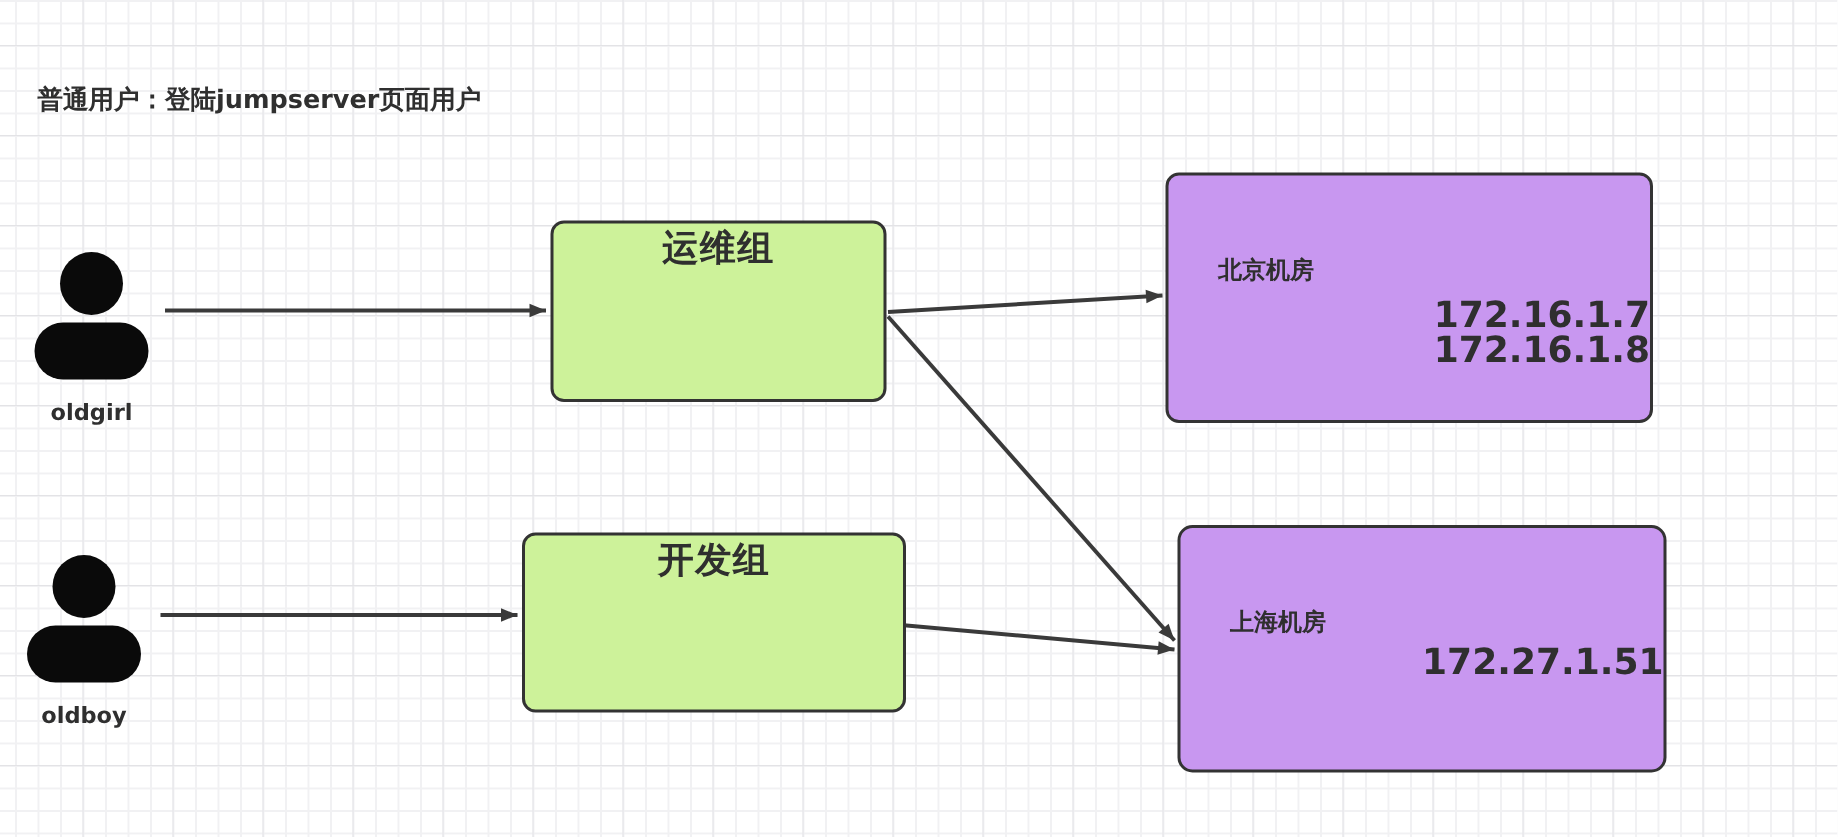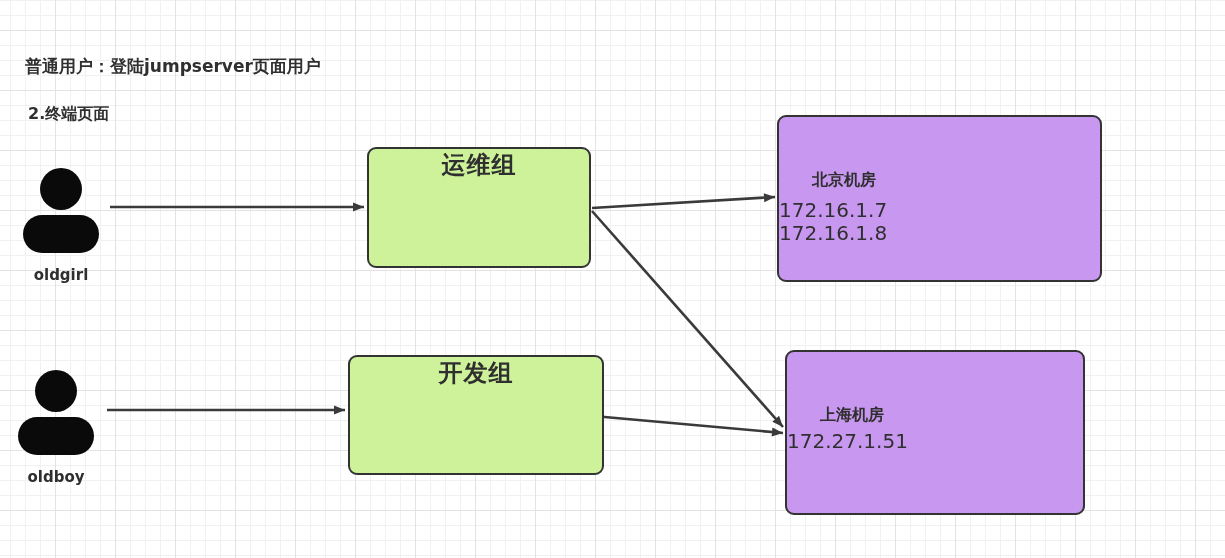--- a/index.html
+++ b/index.html
@@ -65,29 +65,29 @@
   #group-ops { left: 367px; top: 147px; width: 224px; height: 121px; }
   #group-dev { left: 348px; top: 355px; width: 256px; height: 120px; }
 
   .room-box {
     position: absolute;
     background: var(--room_fill);
     border: 2.5px solid var(--shape_border);
     border-radius: 9px;
   }
   #room-beijing  { left: 777px; top: 115px; width: 325px; height: 167px; }
-  #room-shanghai { left: 785px; top: 350px; width: 300px; height: 165px; }
+  #room-shanghai { left: 785px; top: 350px; width: 326px; height: 165px; border-radius: 10px; }
   .room-title {
     position: absolute; left: 33px; top: 21px;
     font-size: 16px; font-weight: bold; color: var(--text_color); margin-top: 32px;
   }
   .room-ips {
     position: absolute; left: 0; right: 0;
-    text-align: left;
-    font-size: 20px; font-weight: normal; color: var(--text_color);
+    text-align: right;
+    font-size: 24px; font-weight: bold; color: var(--text_color);
     line-height: 23px;
   }
   #room-beijing  .room-ips { top: 82px; }
   #room-shanghai .room-ips { top: 78px; }
 
   svg.edges {
     position: absolute; left: 0; top: 0;
     width: 1225px; height: 558px;
     pointer-events: none;
   }
@@ -110,21 +110,20 @@
     </defs>
     <line x1="110" y1="207" x2="364" y2="207" marker-end="url(#arrowhead)"></line>
     <line x1="107" y1="410" x2="345" y2="410" marker-end="url(#arrowhead)"></line>
     <line x1="592" y1="208" x2="775" y2="197" marker-end="url(#arrowhead)"></line>
     <line x1="592" y1="211" x2="783" y2="427" marker-end="url(#arrowhead)"></line>
     <line x1="571" y1="414" x2="783" y2="433" marker-end="url(#arrowhead)"></line>
   </svg>
 
   <div class="annotation">
     <div class="ann-title">普通用户：登陆jumpserver页面用户</div>
-    <div class="ann-line">2.终端页面</div>
   </div>
 
   <div class="person" id="person-oldboy">
     <div class="head"></div>
     <div class="torso"></div>
     <div class="pname">oldboy</div>
   </div>
 
   <div class="person" id="person-oldgirl">
     <div class="head"></div>

